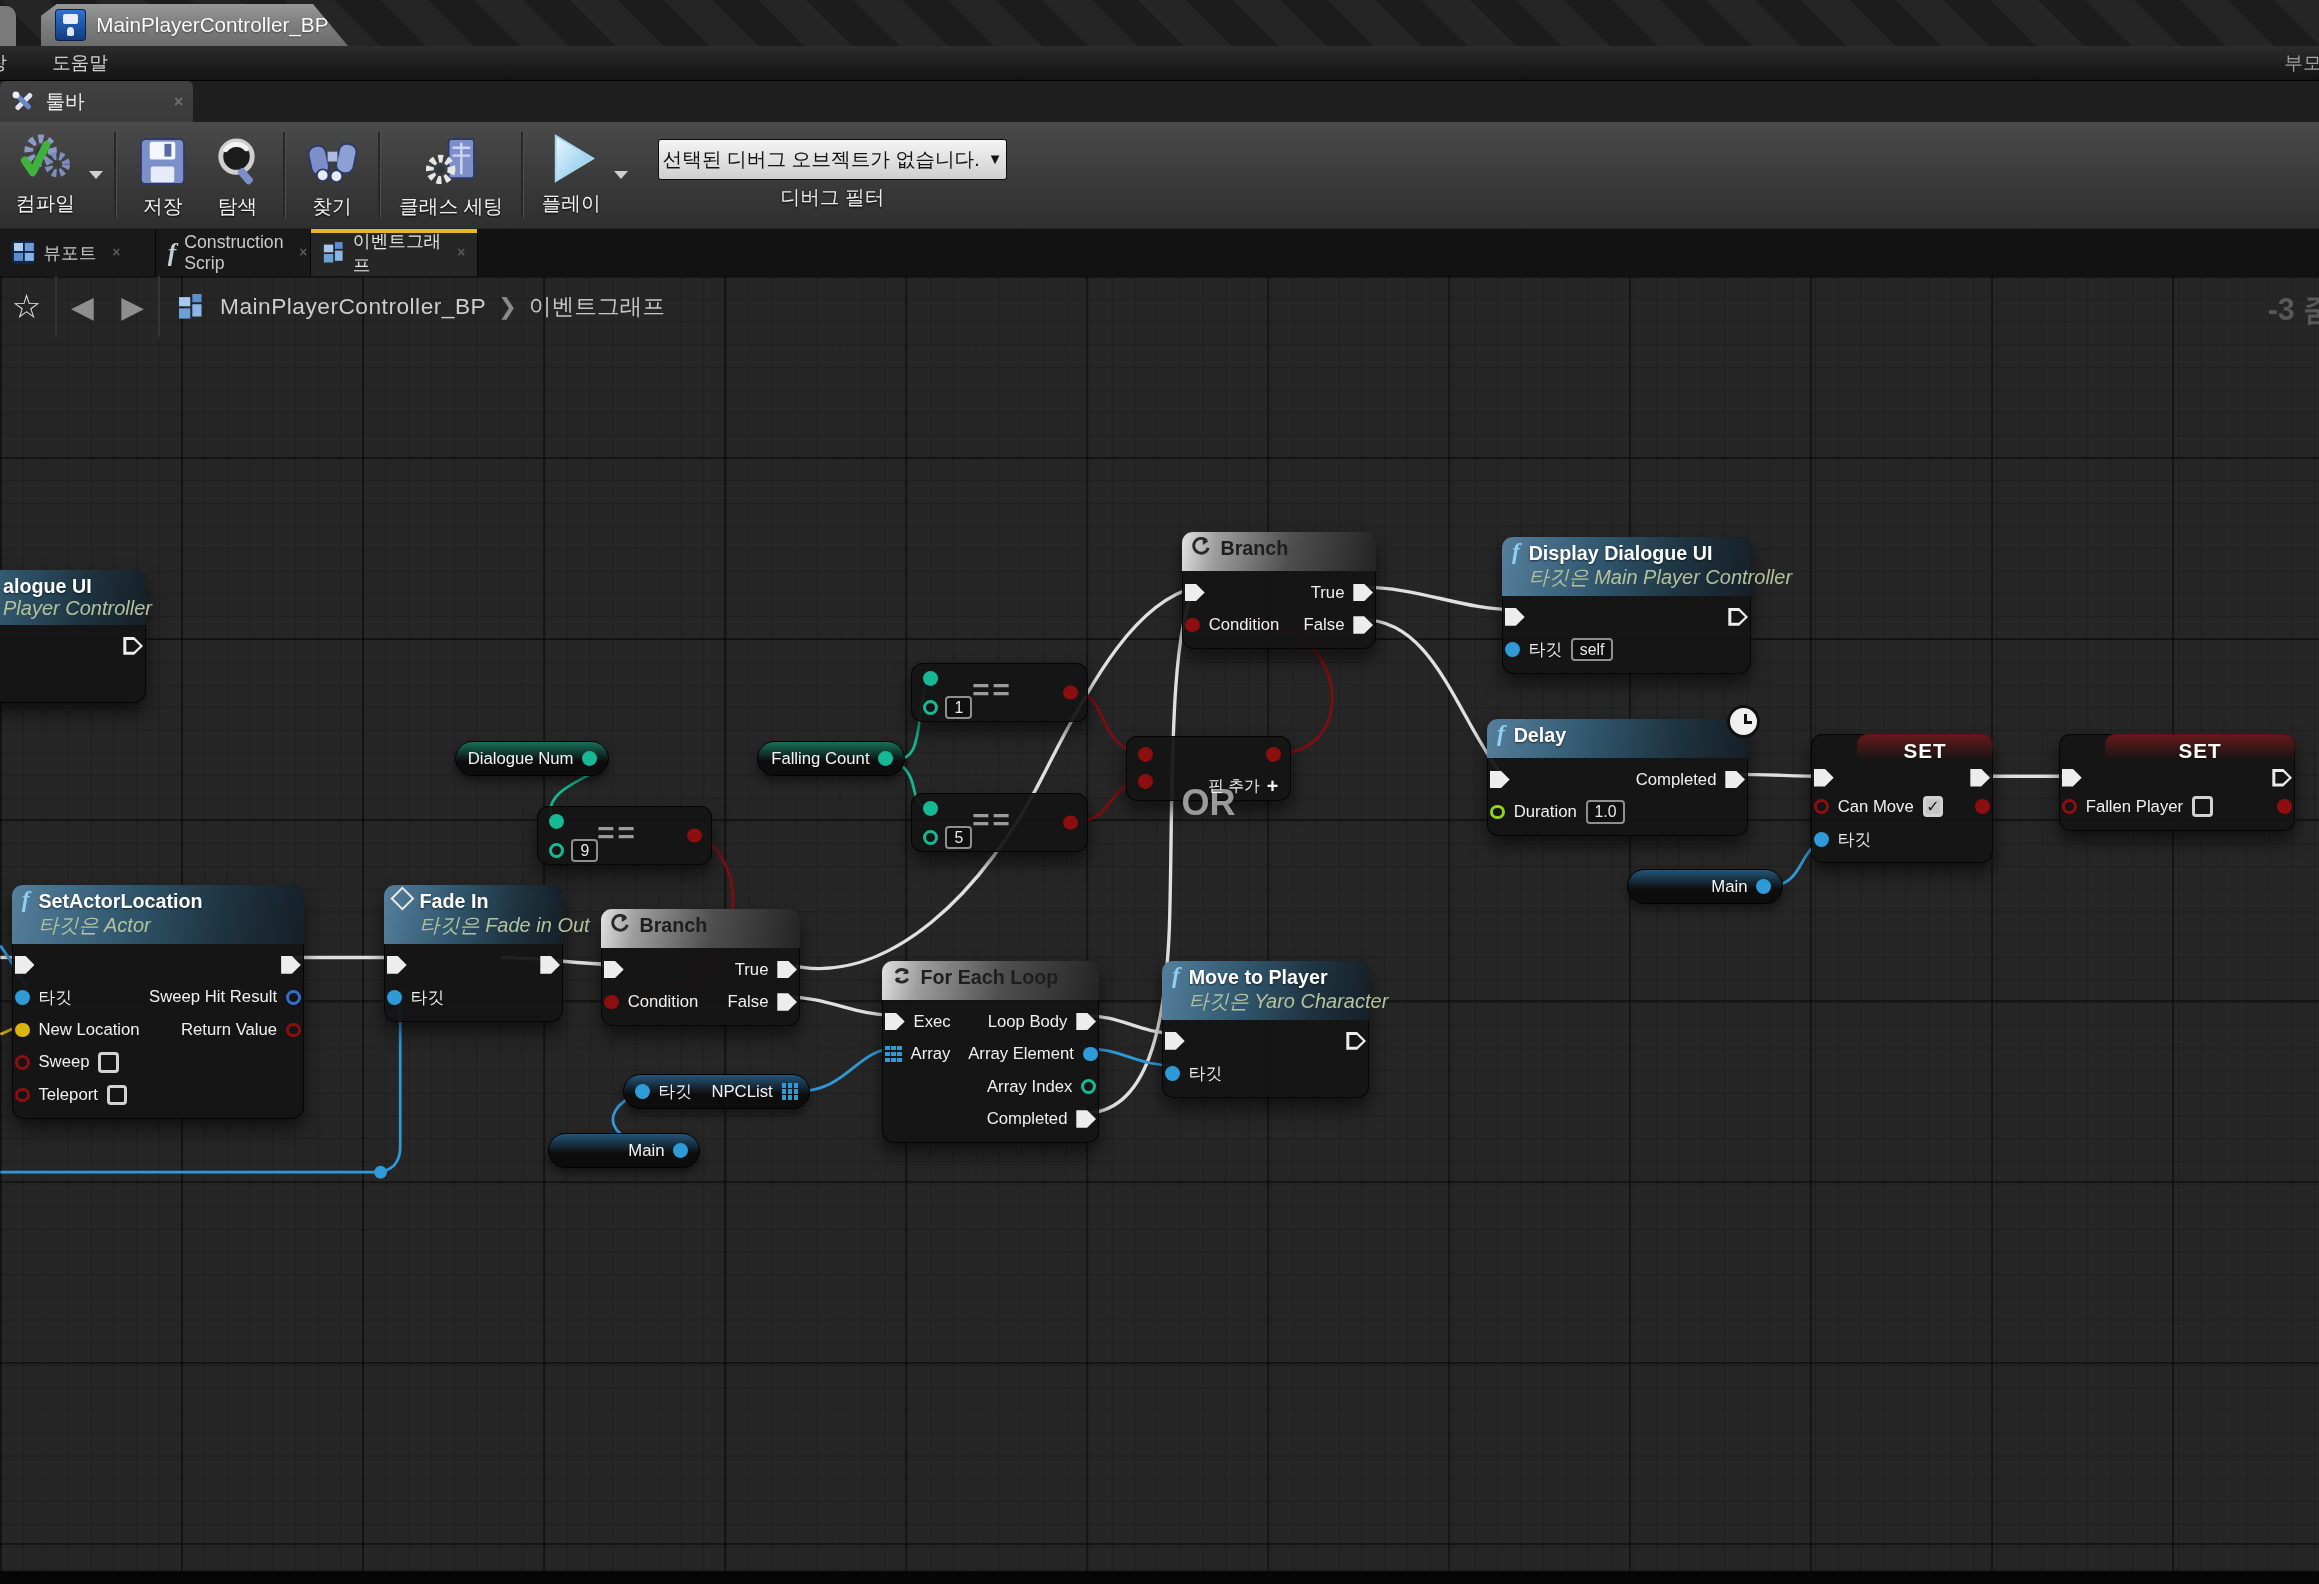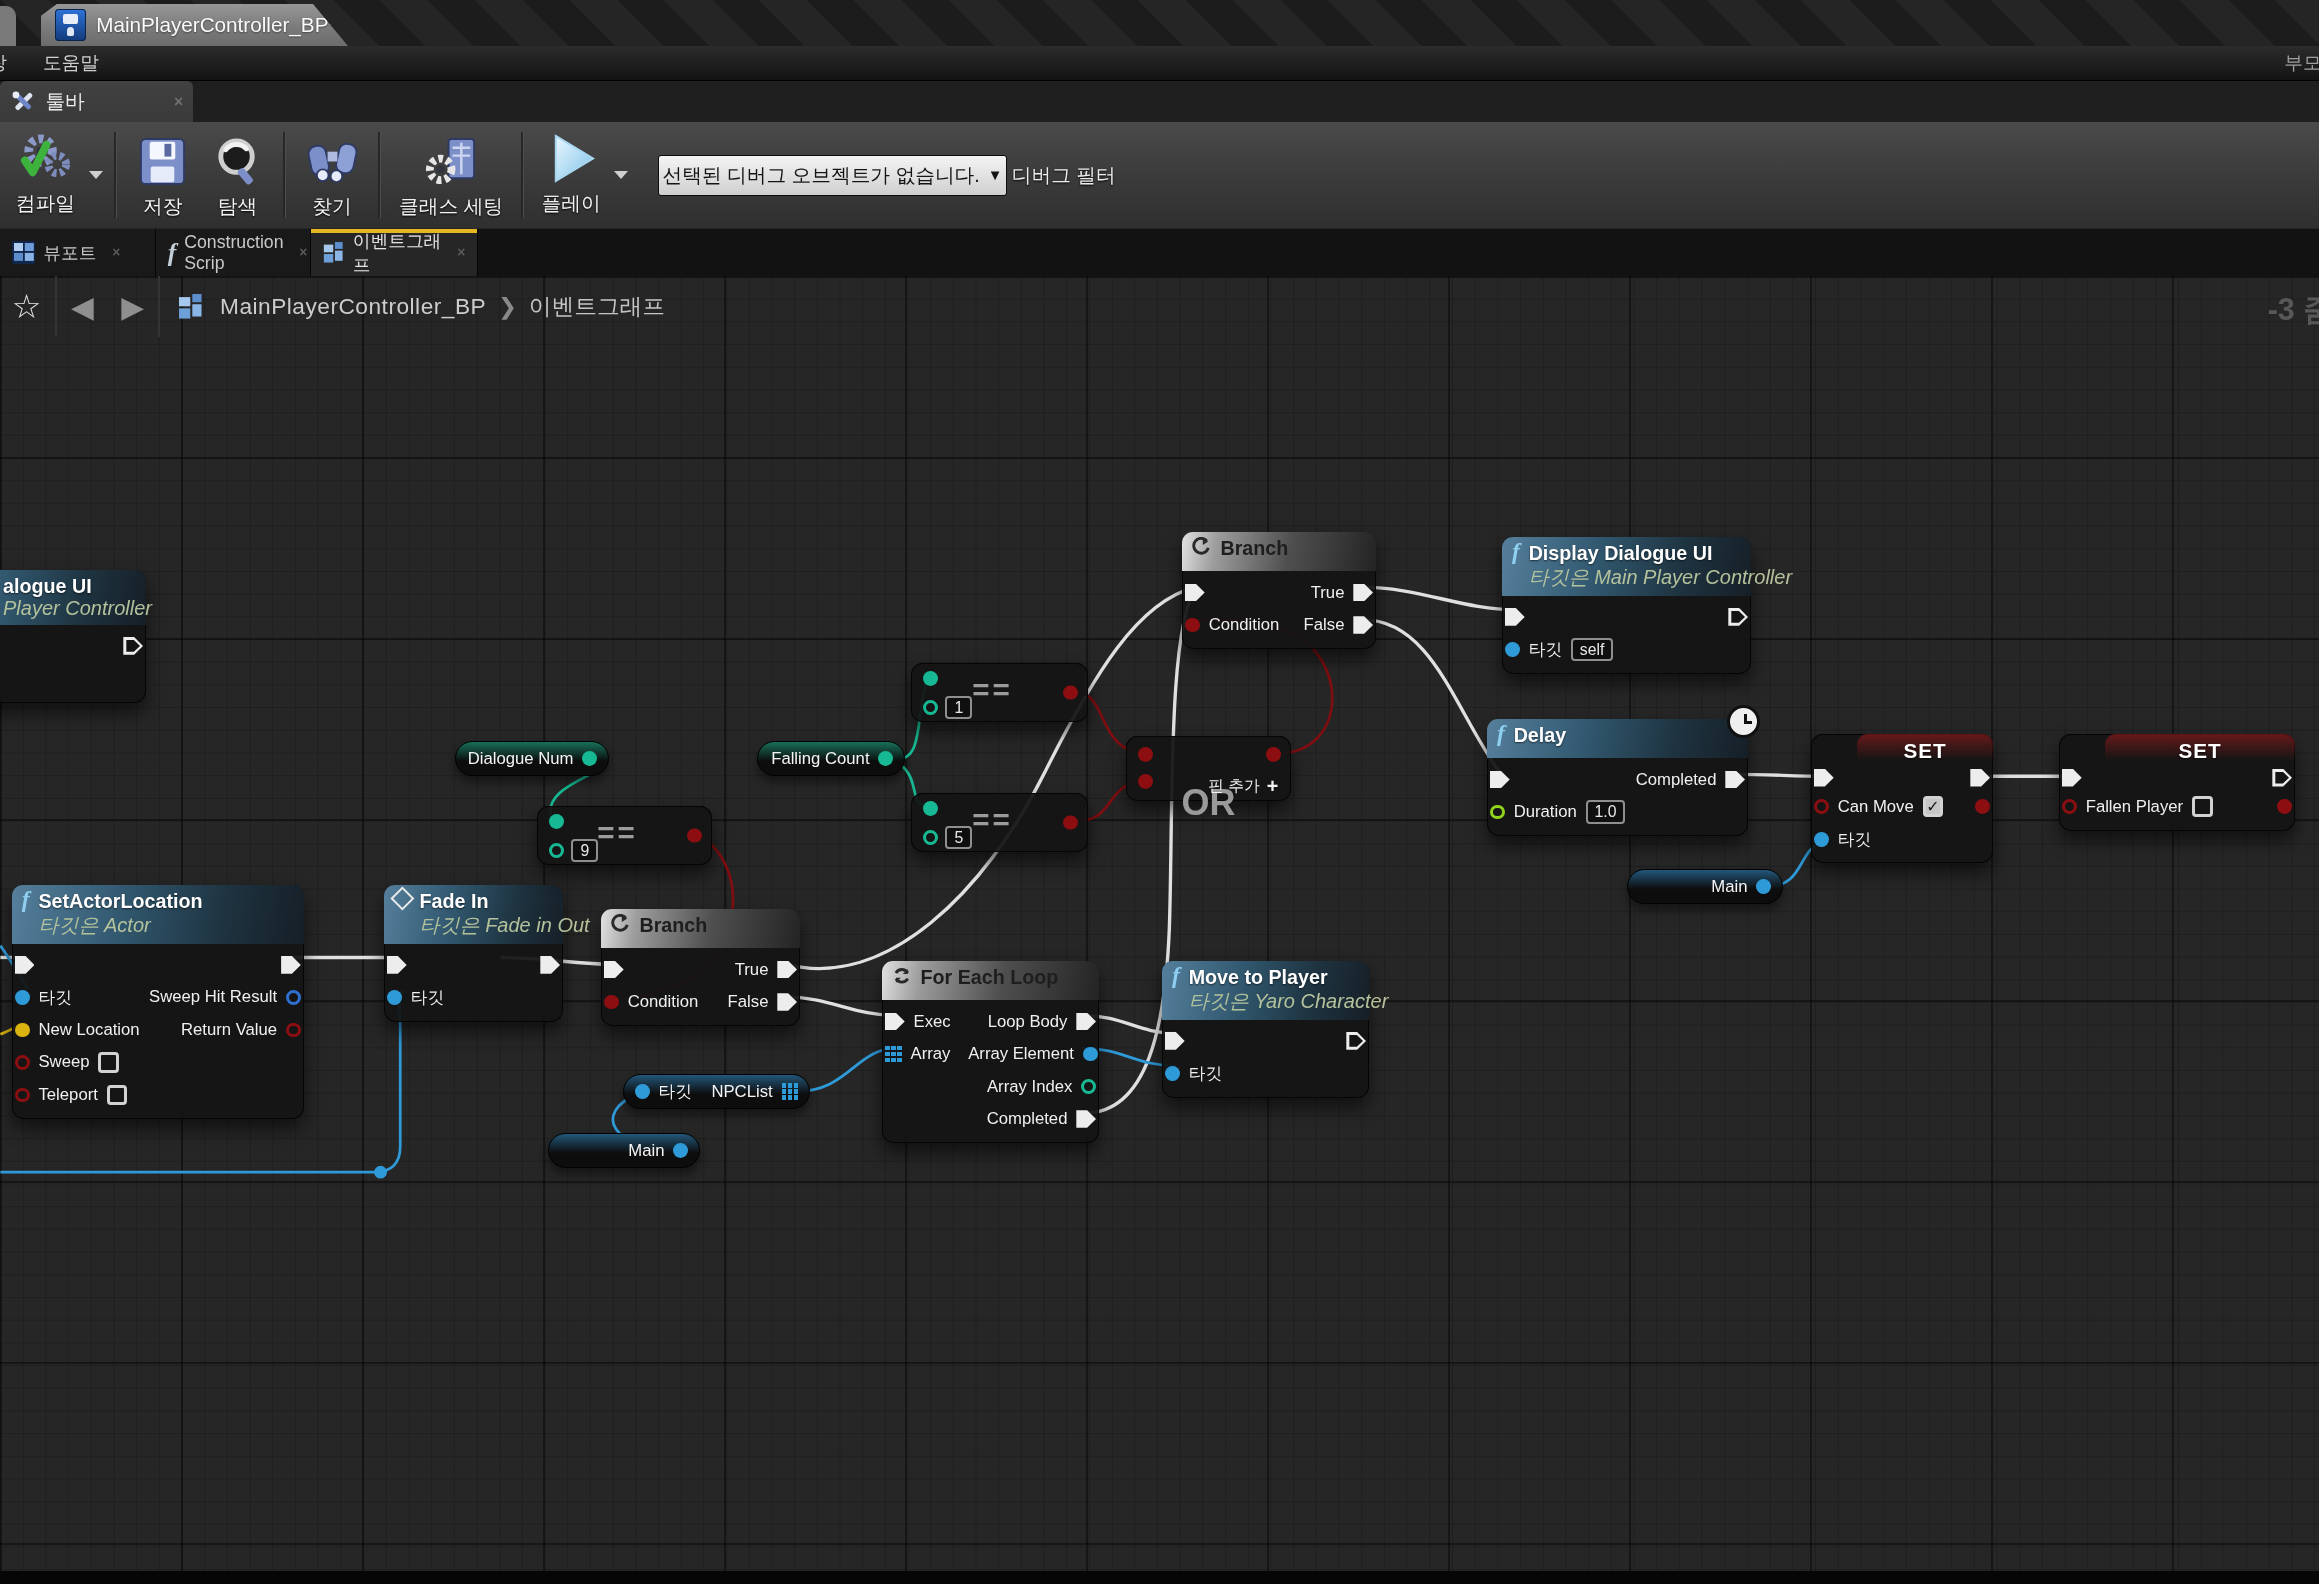--- a/index.html
+++ b/index.html
@@ -19,21 +19,21 @@
   .bp-badge::before{content:"";position:absolute;left:7.9px;top:4.9px;width:15.8px;height:9.9px;background:#e8eef8;border-radius:2px;}
   .bp-badge::after{content:"";position:absolute;left:11.8px;top:17.7px;width:7.9px;height:8.9px;background:#dfe7f4;border-radius:50% 50% 2px 2px;}
   .doc-tab .t{font-size:20.7px;color:#fbfbfb;text-shadow:0 1px 2px rgba(0,0,0,.45);white-space:nowrap;}
   .doc-tab .x{margin-left:13.8px;font-size:18.7px;color:#4c4c4c;font-weight:bold;}
 
   
   .menubar{position:absolute;left:0;top:46px;width:100%;height:34px;
     background:linear-gradient(180deg,#2c2c2c,#131313);border-bottom:1px solid #000;
     display:flex;align-items:center;font-size:18.7px;color:#cfcfcf;}
   .menubar .partial-left{margin-left:-11.8px;}
-  .menubar .help{margin-left:36px;}
+  .menubar .help{margin-left:45px;}
   .menubar .partial-right{position:absolute;right:-25.6px;color:#9f9f9f;}
 
   
   .tooltabrow{position:absolute;left:0;top:81px;width:100%;height:41px;background:#1f1f1f;}
   .tooltab{position:absolute;left:0;top:0;width:193px;height:41px;background:linear-gradient(180deg,#414141,#3a3a3a);
     border-radius:5.9px 5.9px 0 0;display:flex;align-items:center;gap:9.9px;padding:0 9.9px;box-sizing:border-box;}
   .tooltab .t{font-size:19.7px;color:#ececec;flex:1;}
   .tooltab .x{font-size:15.8px;color:#6f6f6f;font-weight:bold;}
 
   
@@ -41,21 +41,21 @@
     background:linear-gradient(180deg,#4a4a4a,#3a3a3a 55%,#2f2f2f);
     display:flex;align-items:stretch;padding:0 5.9px;box-sizing:border-box;}
   .tbtn{display:flex;flex-direction:column;align-items:center;justify-content:flex-end;
     padding:5.9px 9.9px 7.9px;gap:3.9px;}
   .tbtn .lbl{font-size:19.7px;color:#f2f2f2;text-shadow:0 1px 2px #000;white-space:nowrap;}
   .tbtn svg{display:block;}
   .tb-sep{width:2px;background:#272727;margin:9.9px 7.9px;border-right:1px solid #4e4e4e;}
   .caret{width:0;height:0;border-left:7.9px solid transparent;border-right:7.9px solid transparent;
     border-top:8.9px solid #cfcfcf;align-self:center;margin:0 3.9px;}
   .tb-group{display:flex;align-items:center;}
-  .debug-wrap{display:flex;align-items:center;justify-content:center;gap:4.9px;margin-left:25.6px;}
+  .debug-wrap{display:flex;flex-direction:column;align-items:center;justify-content:center;gap:4.9px;margin-left:25.6px;}
   .debug-box{width:347px;height:39px;background:linear-gradient(180deg,#f4f4f4,#cfcfcf);
     border:1px solid #0c0c0c;border-radius:3px;display:flex;align-items:center;justify-content:center;gap:7.9px;
     font-size:19.7px;color:#141414;}
   .debug-label{font-size:19.7px;color:#ececec;text-shadow:0 1px 2px #000;}
 
   
   .doctabs{position:absolute;left:0;top:229px;width:100%;height:47px;background:#121212;display:flex;}
   .dtab{display:flex;align-items:center;gap:7.9px;padding:0 11.8px;box-sizing:border-box;
     background:#191919;border-right:1px solid #060606;font-size:17.7px;color:#c9c9c9;position:relative;}
   .dtab .x{margin-left:7.9px;color:#5a5a5a;font-size:13.8px;font-weight:bold;}

